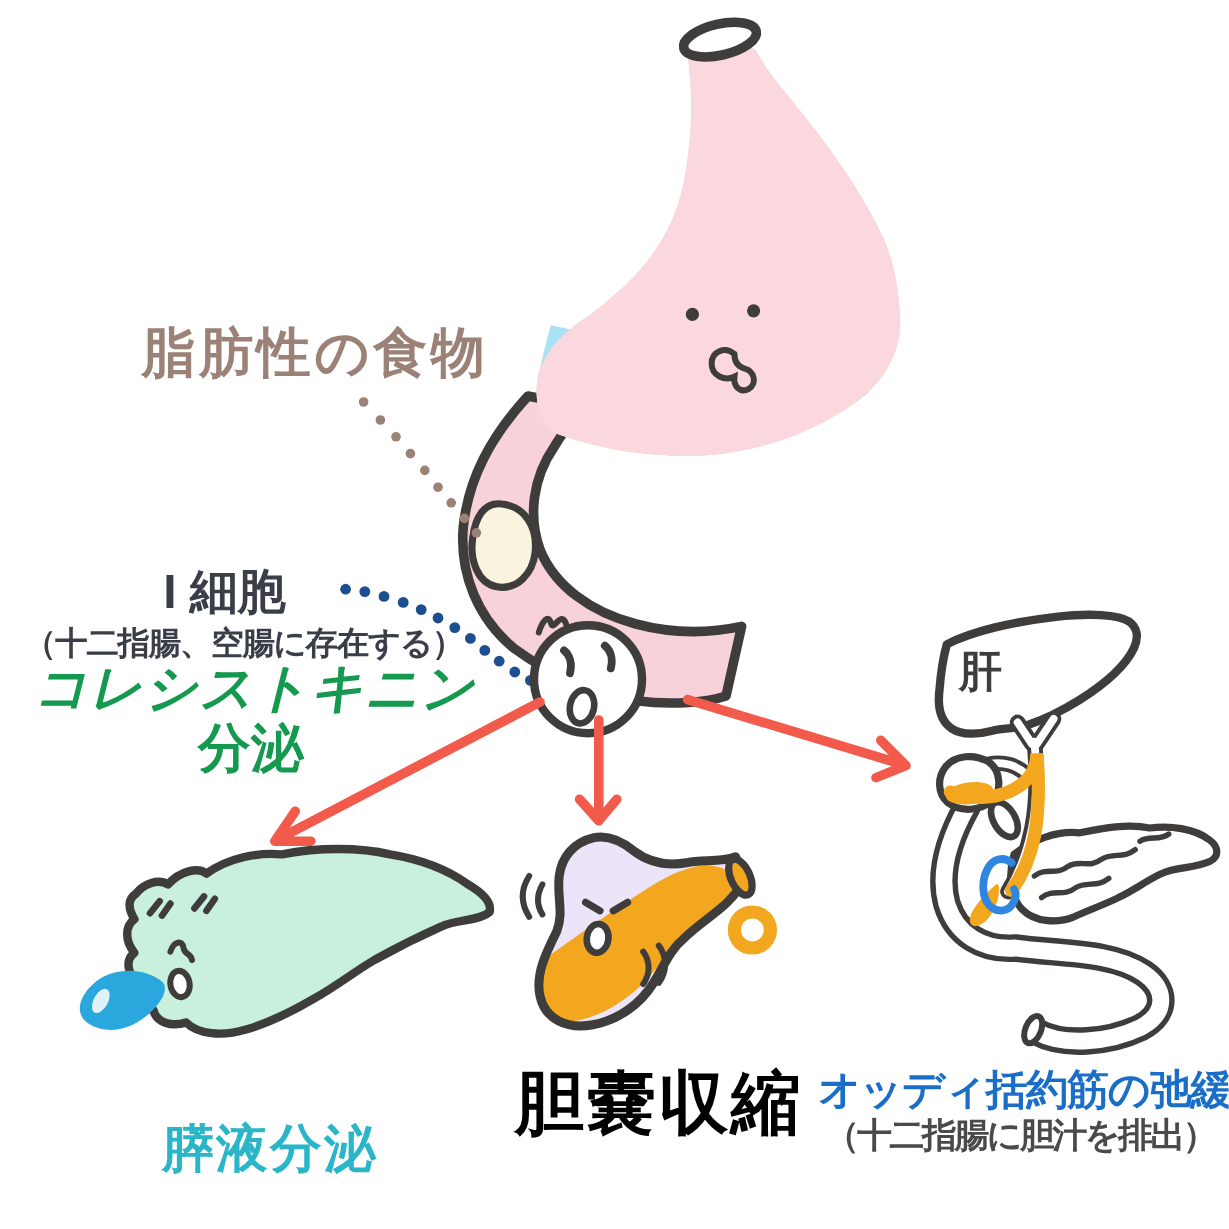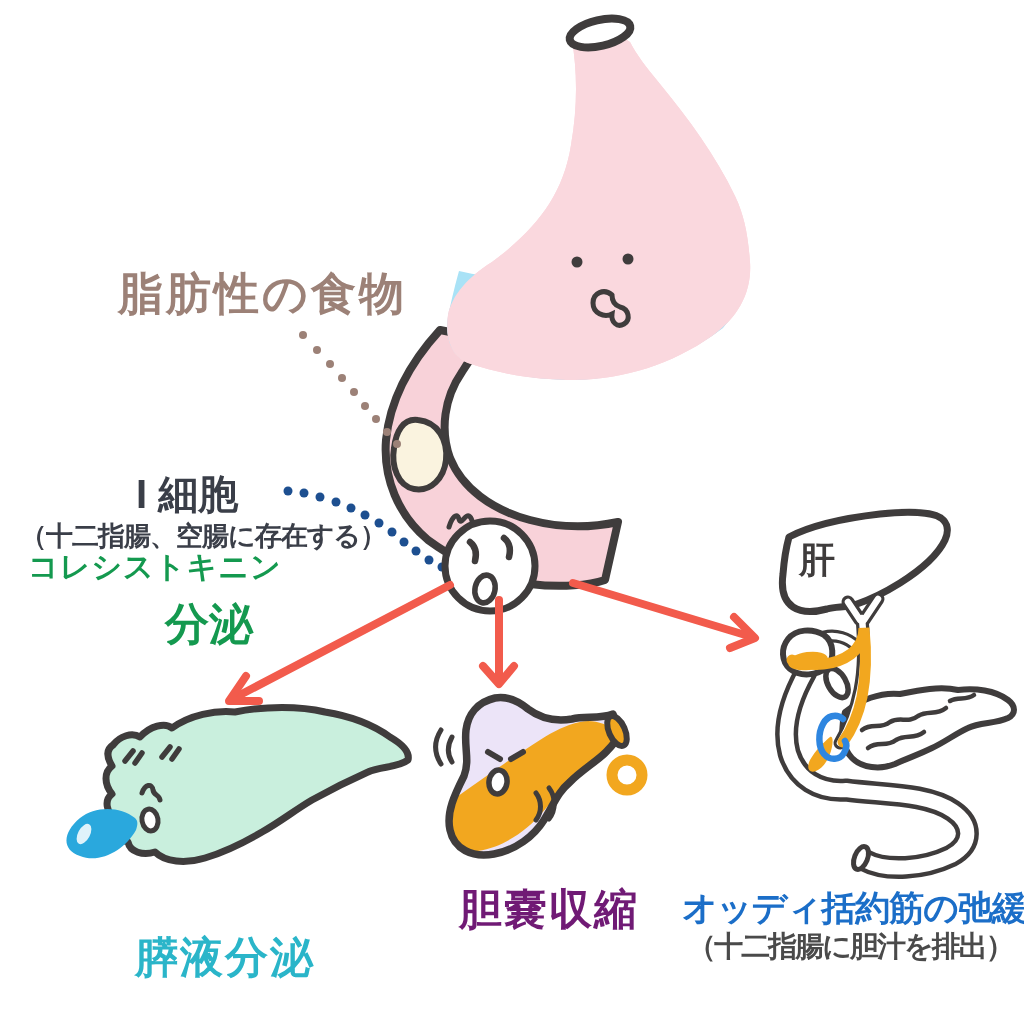--- a/index.html
+++ b/index.html
@@ -5,28 +5,28 @@
   html,body{margin:0;padding:0;background:#ffffff;}
   #stage{
     position:relative;width:1024px;height:1024px;background:#ffffff;overflow:hidden;
     font-family:"Liberation Sans","DejaVu Sans",sans-serif;
   }
   #art{position:absolute;left:0;top:0;}
   .lbl{position:absolute;font-weight:bold;white-space:nowrap;line-height:1.05;}
   .fatty{left:118px;top:270px;font-size:45px;letter-spacing:3px;color:#9c8177;}
   .icell{left:136px;top:473px;font-size:40px;color:#3a3e48;}
   .icellnote{left:20px;top:522px;font-size:27px;letter-spacing:-1px;color:#3a3e48;}
-  .cck1{left:28px;top:551px;font-size:30px;letter-spacing:1px;color:#14994f;}
+  .cck1{left:28px;top:551px;font-size:44px;letter-spacing:1px;color:#14994f;font-style:italic;}
   .cck2{left:28px;top:601px;width:362px;text-align:center;font-size:44px;color:#14994f;}
   .liver{left:799px;top:541px;font-size:36px;color:#3f3c3c;}
   .out-title{position:absolute;font-weight:bold;text-align:center;white-space:nowrap;}
   .out-note{position:absolute;font-weight:bold;text-align:center;white-space:nowrap;color:#4a4a4a;}
   .p-title{left:75px;top:929px;width:300px;font-size:43px;letter-spacing:2px;color:#2ab5c9;}
   .p-note{left:45px;top:927px;width:360px;font-size:33px;}
-  .g-title{left:399px;top:881px;width:300px;font-size:43px;letter-spacing:2px;color:#701a75;}
+  .g-title{left:399px;top:881px;width:300px;font-size:58px;letter-spacing:2px;color:#000000;}
   .g-note{left:399px;top:927px;width:300px;font-size:33px;}
   .o-title{left:674px;top:885px;width:360px;font-size:35px;letter-spacing:-1px;color:#1b6ec8;}
   .o-note{left:666px;top:927px;width:368px;font-size:29px;letter-spacing:-2px;}
 </style>
 </head>
 <body>
 
 <div id="stage">
 
   <svg id="art" width="1024" height="1024" viewBox="0 0 1024 1024">

